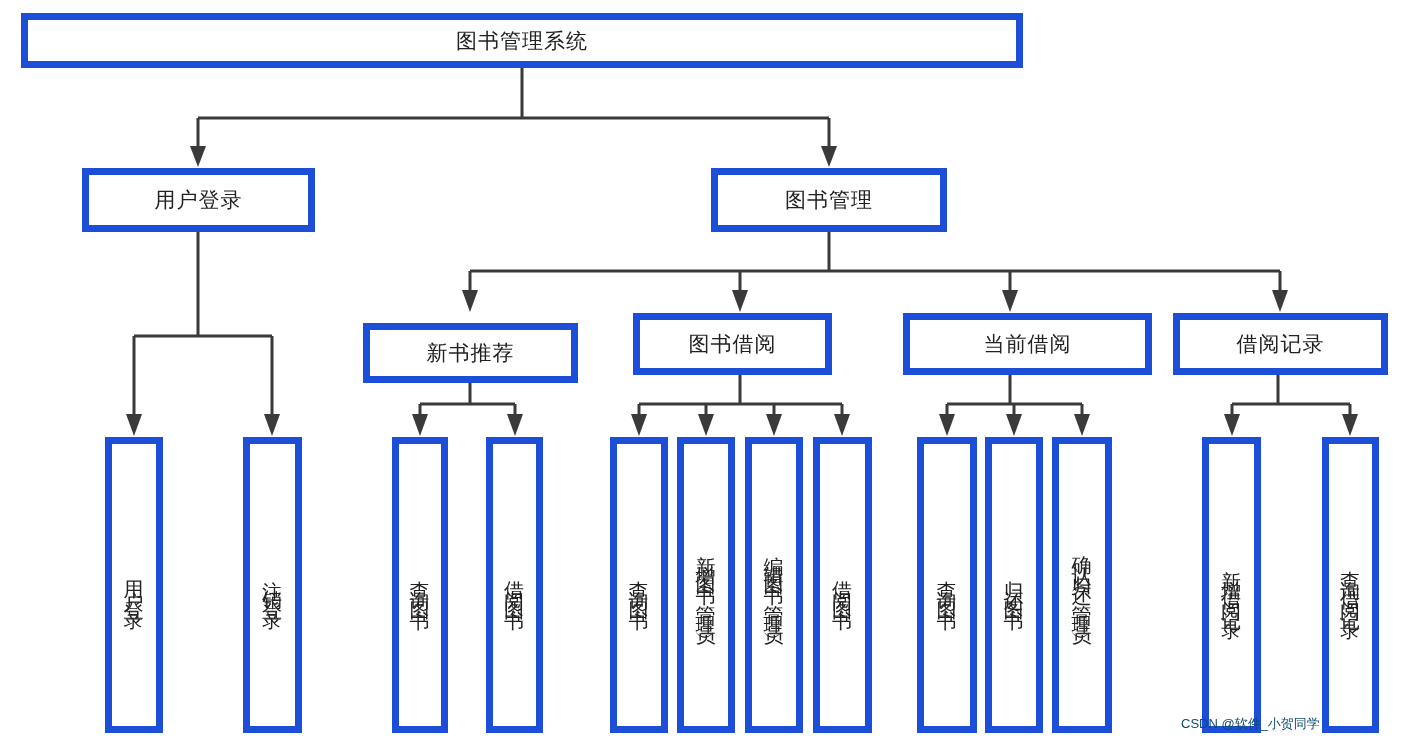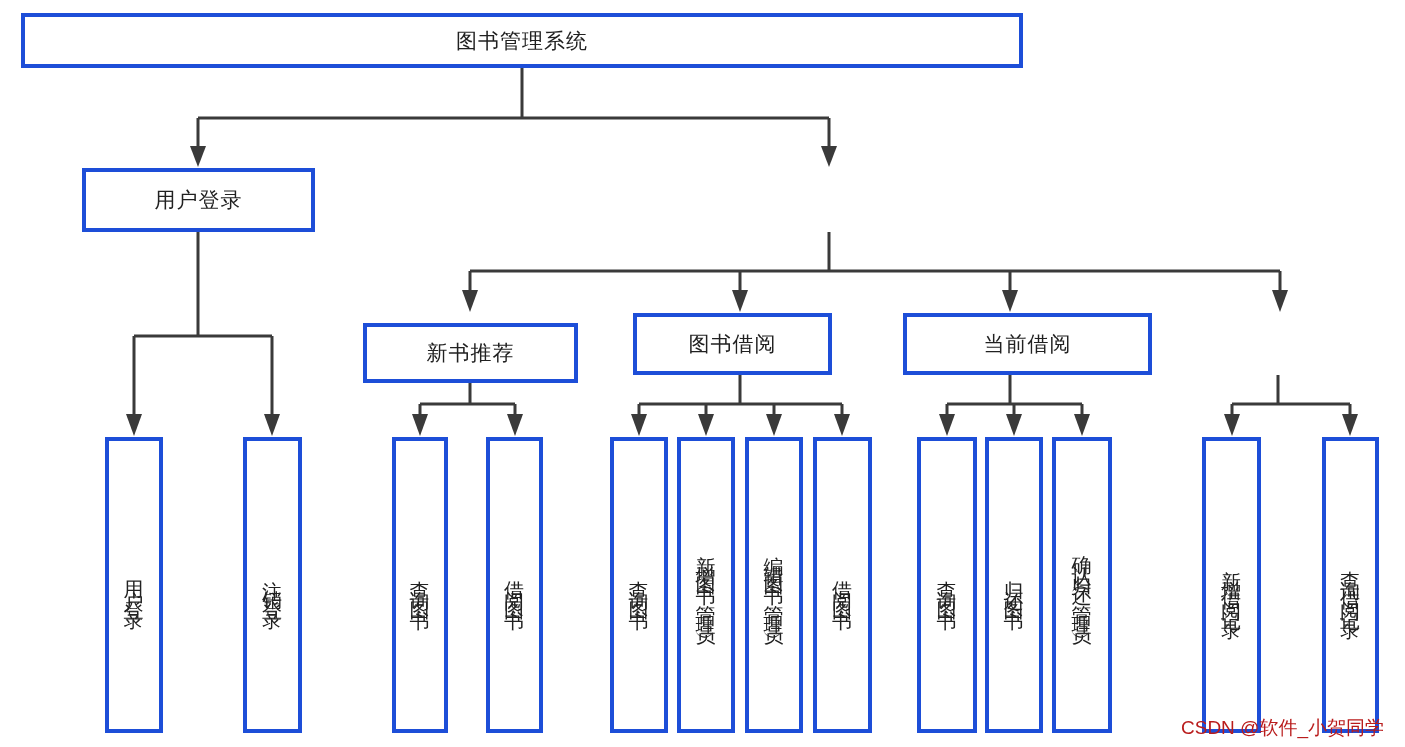--- a/index.html
+++ b/index.html
@@ -2,33 +2,33 @@
 <html><head>
 <meta charset="utf-8">
 <style>
   html,body{margin:0;padding:0;background:#ffffff;}
   #stage{
     position:relative;width:1405px;height:747px;background:#ffffff;overflow:hidden;
     font-family:"Liberation Sans", sans-serif;color:#212121;
   }
   #connectors{position:absolute;left:0;top:0;width:1405px;height:747px;}
   .box{
-    position:absolute;box-sizing:border-box;border:4px solid #1d4ed8;background:#ffffff;
+    position:absolute;box-sizing:border-box;border:7px solid #1d4ed8;background:#ffffff;
     display:flex;align-items:center;justify-content:center;
   }
   .box .hlabel{
     font-size:21px;letter-spacing:1px;color:#212121;white-space:nowrap;
   }
   .box .vlabel{
     writing-mode:vertical-rl;text-orientation:mixed;
     font-size:20px;letter-spacing:10px;color:#212121;line-height:1;
   }
   #watermark{
     position:absolute;left:1181px;top:715px;width:224px;
-    font-size:19px;color:#b91c1c;white-space:nowrap;letter-spacing:0px;
+    font-size:13px;color:#0c4a6e;white-space:nowrap;letter-spacing:0px;
   }
 </style>
 </head>
 <body>
 
 <div id="stage">
 
   <svg id="connectors" viewBox="0 0 1405 747" xmlns="http://www.w3.org/2000/svg">
     <g stroke="#3a3a3a" stroke-width="3" fill="none">
 
@@ -69,29 +69,35 @@
     </g>
   </svg>
 
   <div class="box" style="left:21px;top:13px;width:1002px;height:55px">
     <span class="hlabel">图书管理系统</span>
   </div>
 
   <div class="box" style="left:82px;top:168px;width:233px;height:64px">
     <span class="hlabel">用户登录</span>
   </div>
+  <div class="box" style="left:711px;top:168px;width:236px;height:64px">
+    <span class="hlabel">图书管理</span>
+  </div>
 
   <div class="box" style="left:363px;top:323px;width:215px;height:60px">
     <span class="hlabel">新书推荐</span>
   </div>
   <div class="box" style="left:633px;top:313px;width:199px;height:62px">
     <span class="hlabel">图书借阅</span>
   </div>
   <div class="box" style="left:903px;top:313px;width:249px;height:62px">
     <span class="hlabel">当前借阅</span>
+  </div>
+  <div class="box" style="left:1173px;top:313px;width:215px;height:62px">
+    <span class="hlabel">借阅记录</span>
   </div>
 
   <div class="box" style="left:105px;top:437px;width:58px;height:296px">
     <span class="vlabel">用户登录</span>
   </div>
   <div class="box" style="left:243px;top:437px;width:59px;height:296px">
     <span class="vlabel">注销登录</span>
   </div>
 
   <div class="box" style="left:392px;top:437px;width:56px;height:296px">

